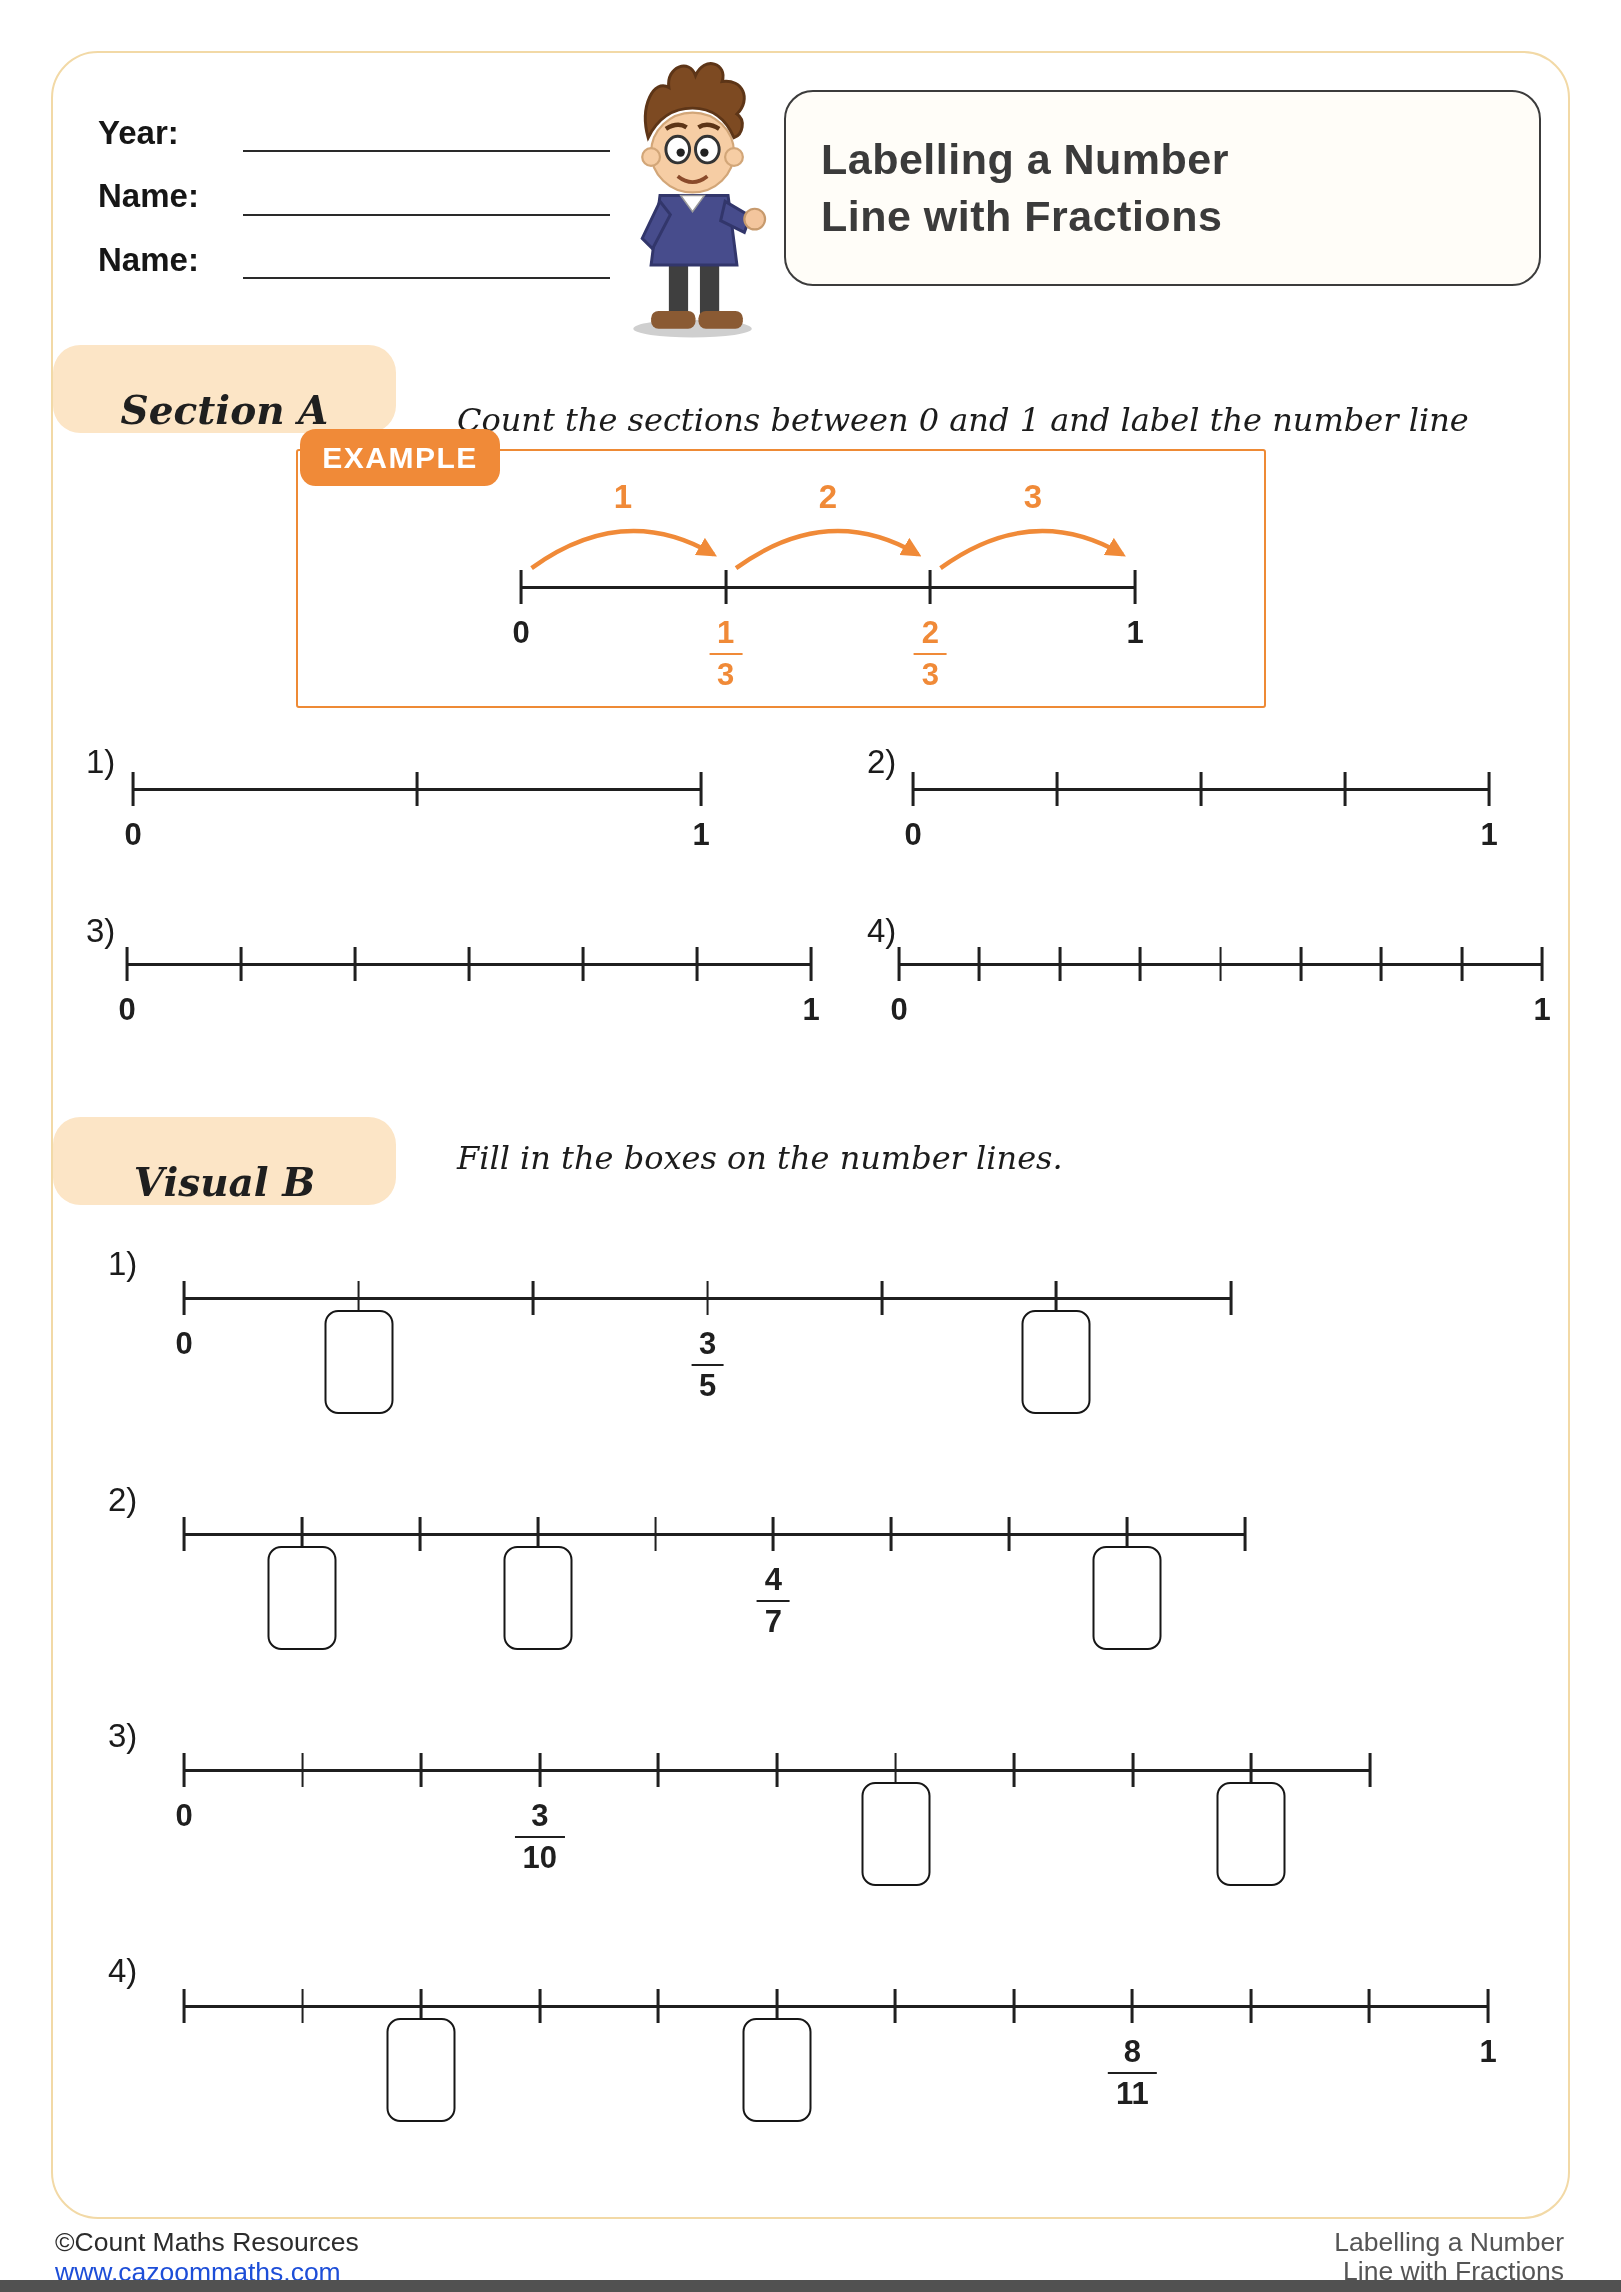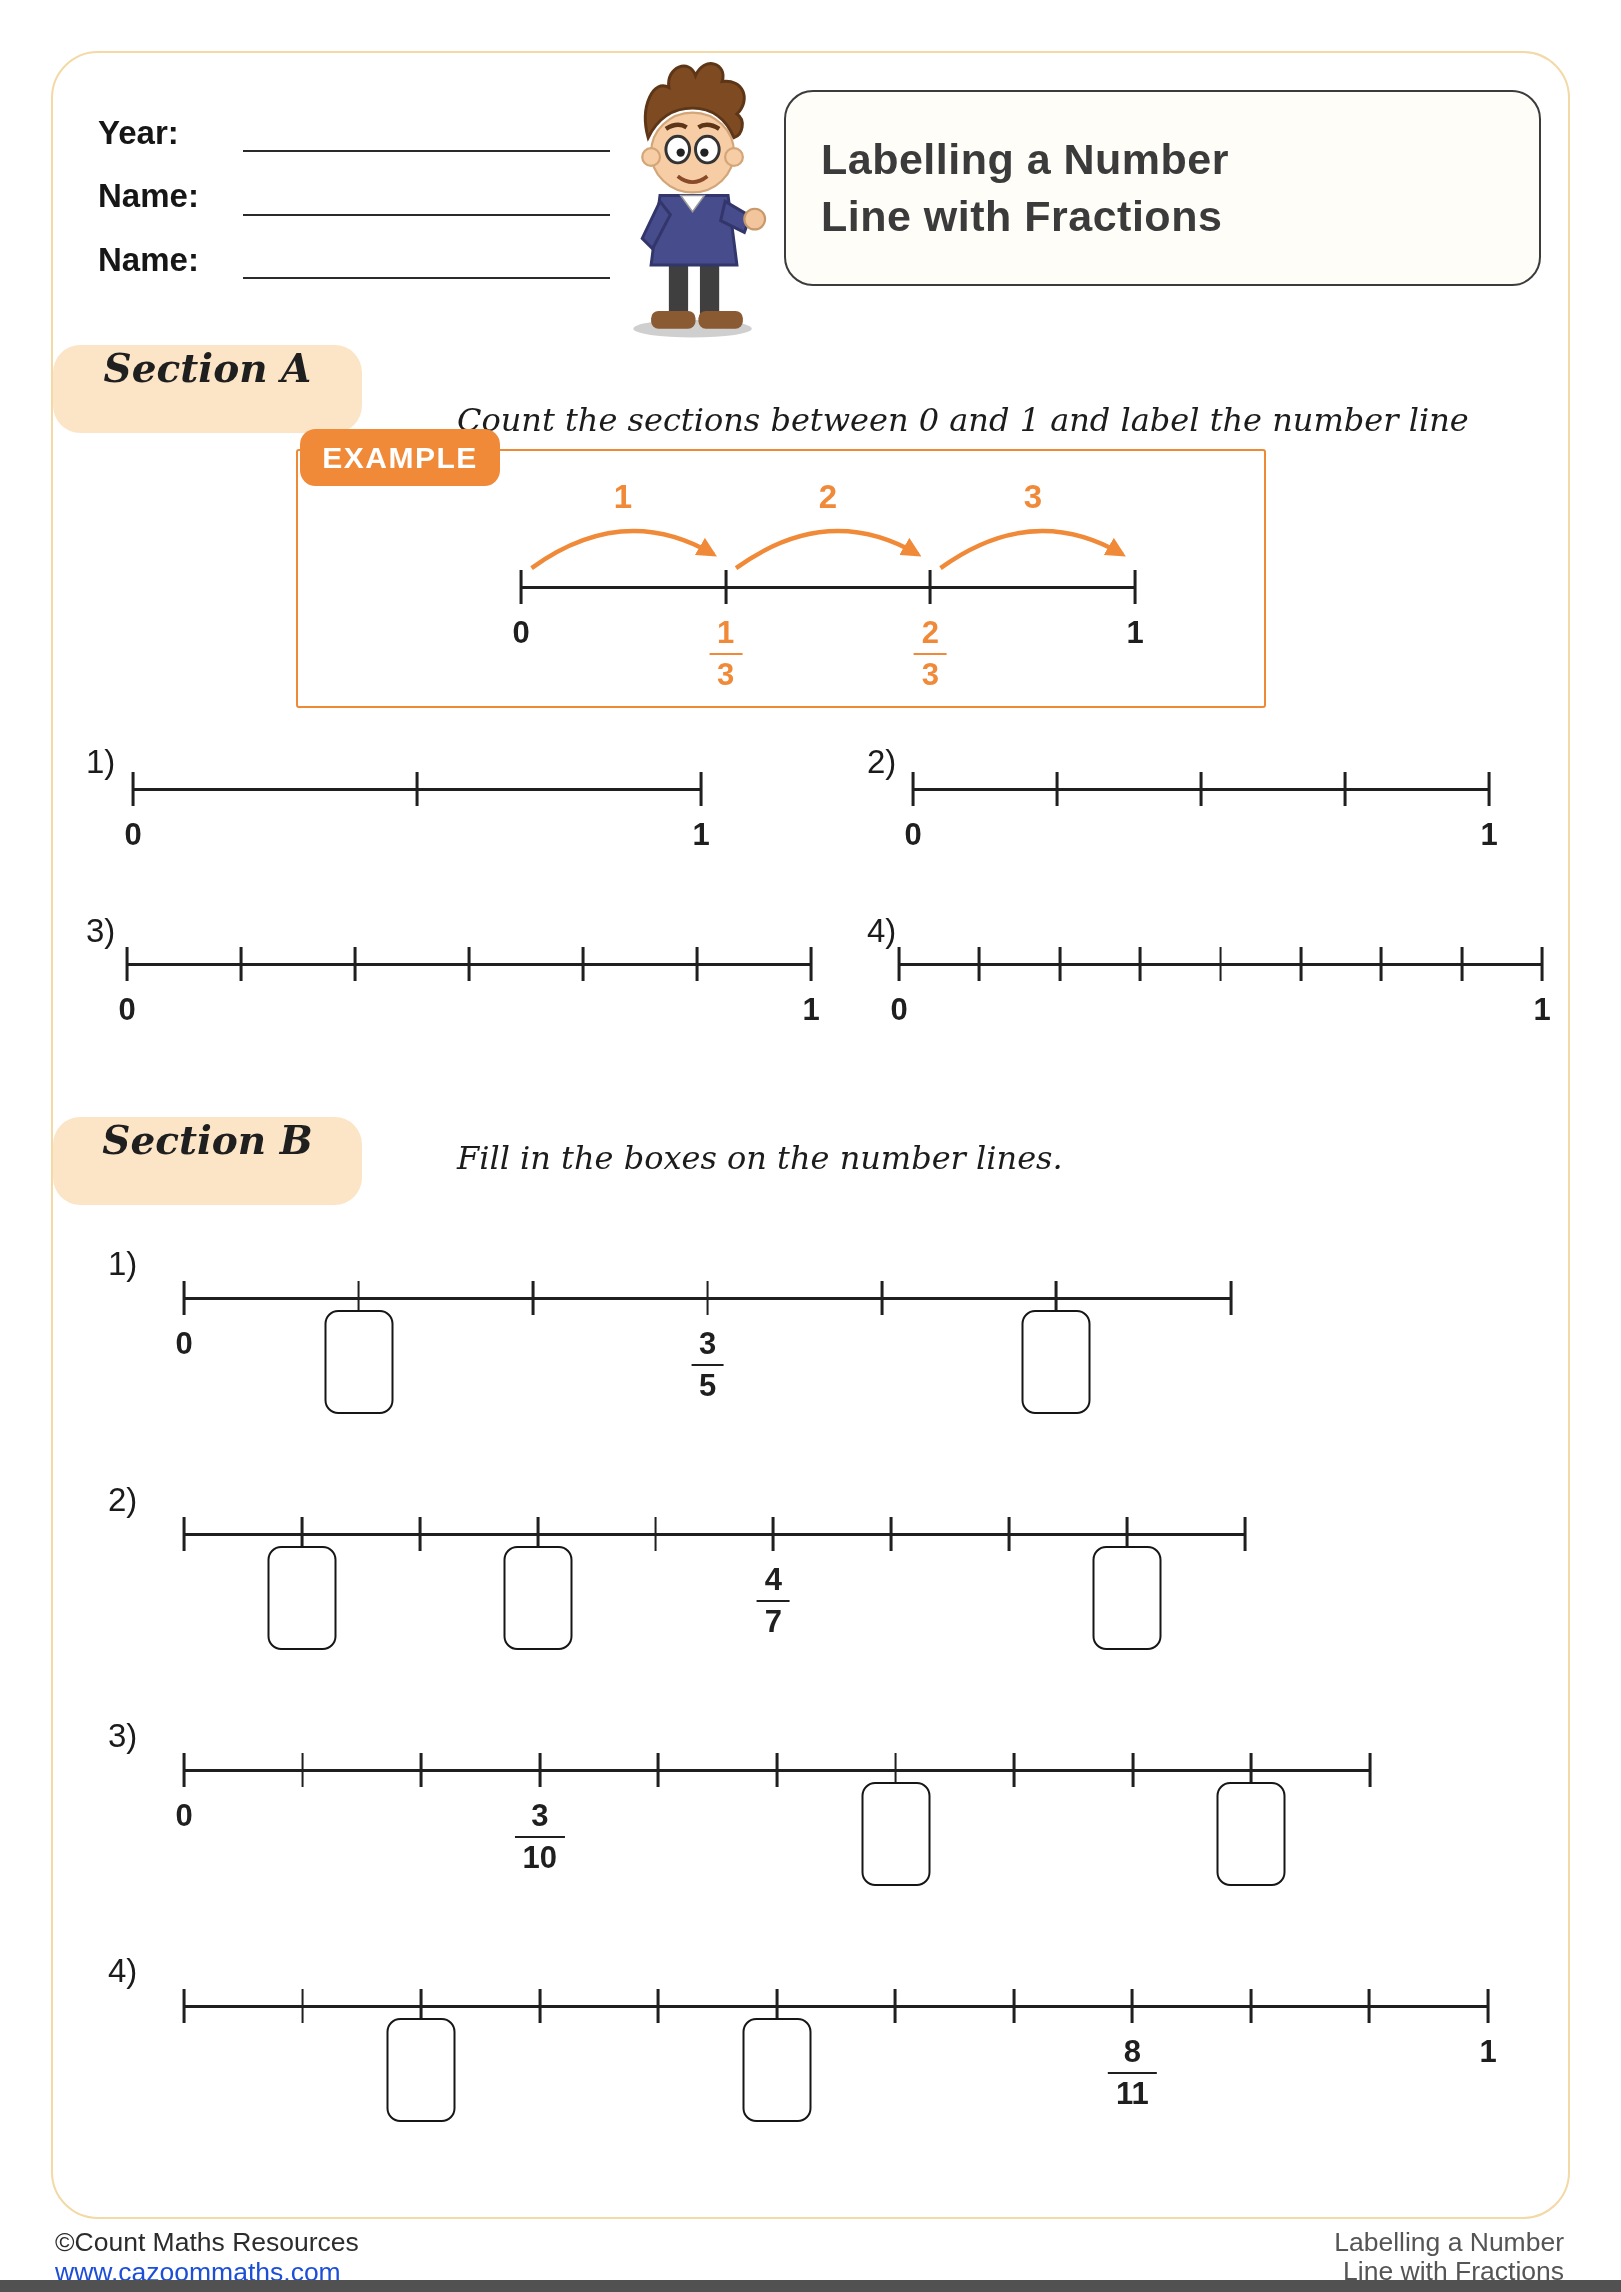--- a/index.html
+++ b/index.html
@@ -16,22 +16,22 @@
   
   .title-box { position:absolute; left:784px; top:90px; width:757px; height:196px;
                border:2.9px solid #3c3c3c; border-radius:29px; background:#fffdf8; }
   .title-text { position:absolute; left:35px; top:0; height:100%; display:flex; flex-direction:column;
                 justify-content:center; gap:7.8px; }
   .title-text span { font:700 43px "Liberation Sans",sans-serif; color:#3b3b3b; letter-spacing:0.5px; }
   .logo-wrap { position:absolute; right:25.5px; top:25.5px; width:147px; text-align:center; }
   .logo-text { font:700 30px "Liberation Serif",serif; color:#141414; margin-top:3.9px; display:block; }
 
   
-  .section-pill { position:absolute; left:53px; width:309px; height:88px; background:#fce5c6;
-                  border-radius:27.4px; display:flex; align-items:flex-start; justify-content:center; }
+  .section-pill { position:absolute; left:53px; width:343px; height:88px; background:#fce5c6;
+                  border-radius:27.4px; display:flex; align-items:flex-end; justify-content:center; }
   .section-pill span { font:700 italic 39px "DejaVu Serif",serif; color:#1f1f1f; }
   .instruction { position:absolute; font:italic 32px "DejaVu Serif",serif; color:#1c1c1c; }
 
   
   .example-box { position:absolute; left:296px; top:449px; width:970px; height:259px;
                  border:2.9px solid #ee8a35; border-radius:2.9px; background:#fff; }
   .example-tab { position:absolute; left:300px; top:429px; width:200px; height:57px; background:#f08a38;
                  border-radius:15.7px; display:flex; align-items:center; justify-content:center; z-index:2; }
   .example-tab span { font:700 30px "Liberation Sans",sans-serif; color:#ffffff; letter-spacing:1.5px; }
   .arc-layer { position:absolute; left:521px; top:484px; width:614px; height:90px; z-index:1; }
@@ -188,21 +188,21 @@
     <div class="nl-tick" style="left: 50%;"></div>
     <div class="nl-tick" style="left: 62.5%;"></div>
     <div class="nl-tick" style="left: 75%;"></div>
     <div class="nl-tick" style="left: 87.5%;"></div>
     <div class="nl-tick" style="left: 100%;"></div>
     <div class="nl-item nl-text" style="left: 0%;">0</div>
     <div class="nl-item nl-text" style="left: 100%;">1</div>
   </div>
 
 <div class="section-pill" style="top:1117px;">
-  <span>Section B</span>
+  <span>Visual B</span>
 </div>
 <span class="instruction" style="left:457px; top:1139px;text-align:right;">Fill in the boxes on the number lines.</span>
 
 <span class="prob-num" style="left:108px; top:1245px;">1)</span>
 <div class="nl" style="left:184px; top:1281px; width:1047px;">
     <div class="nl-line"></div>
     <div class="nl-tick" style="left: 0%;"></div>
     <div class="nl-tick" style="left: 16.6667%;"></div>
     <div class="nl-tick" style="left: 33.3333%;"></div>
     <div class="nl-tick" style="left: 50%;"></div>

